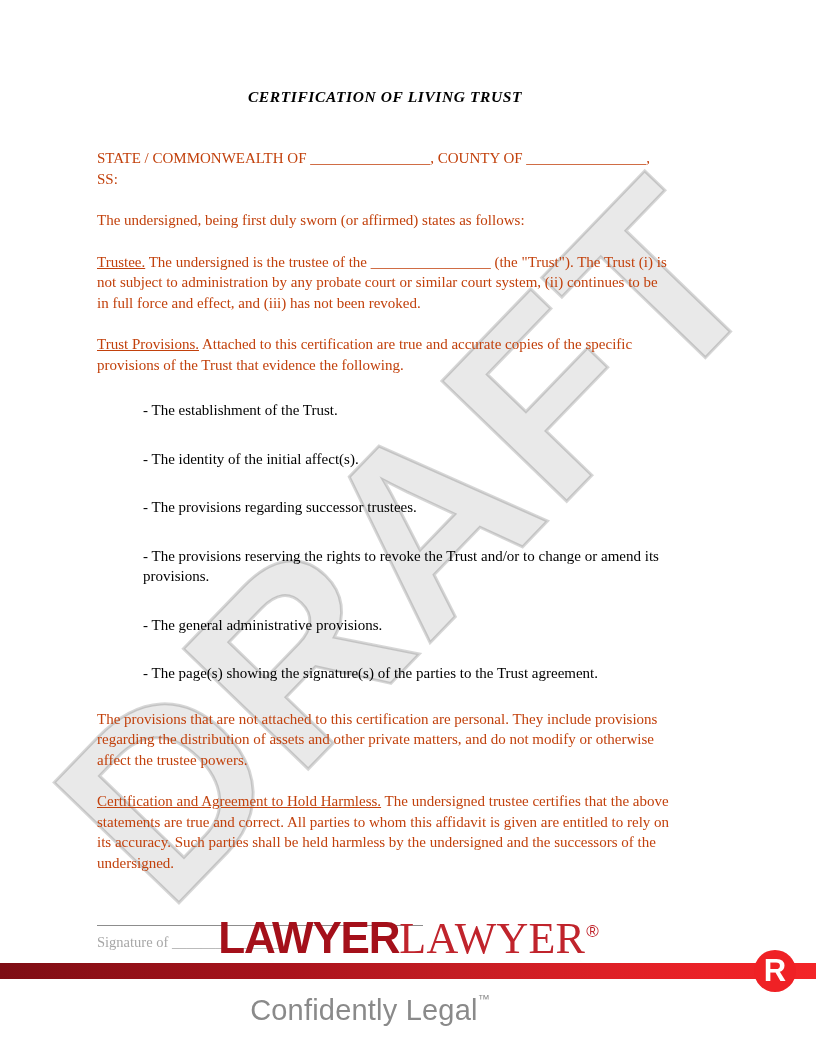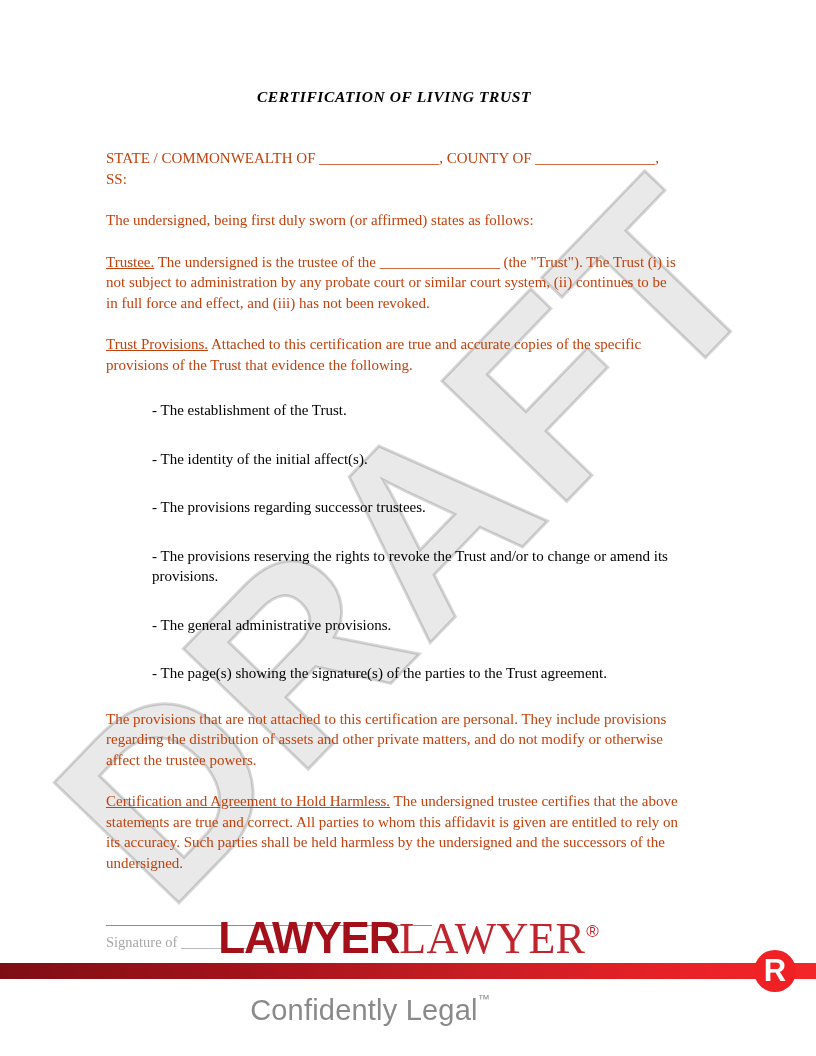--- a/index.html
+++ b/index.html
@@ -41,21 +41,21 @@
     line-height: 0.95;
     color: rgba(0, 0, 0, 0.085);
     -webkit-text-stroke: 3px rgba(0, 0, 0, 0.16);
     white-space: nowrap;
     user-select: none;
   }
 
   
   .doc {
     position: absolute;
-    left: 16px;
+    left: 7px;
     top: 0;
     width: 756px;
     z-index: 2;
   }
   .doc-inner {
     padding: 0 90px 0 90px;
   }
   .doc-title {
     margin: 88px 0 0 0;
     text-align: center;

